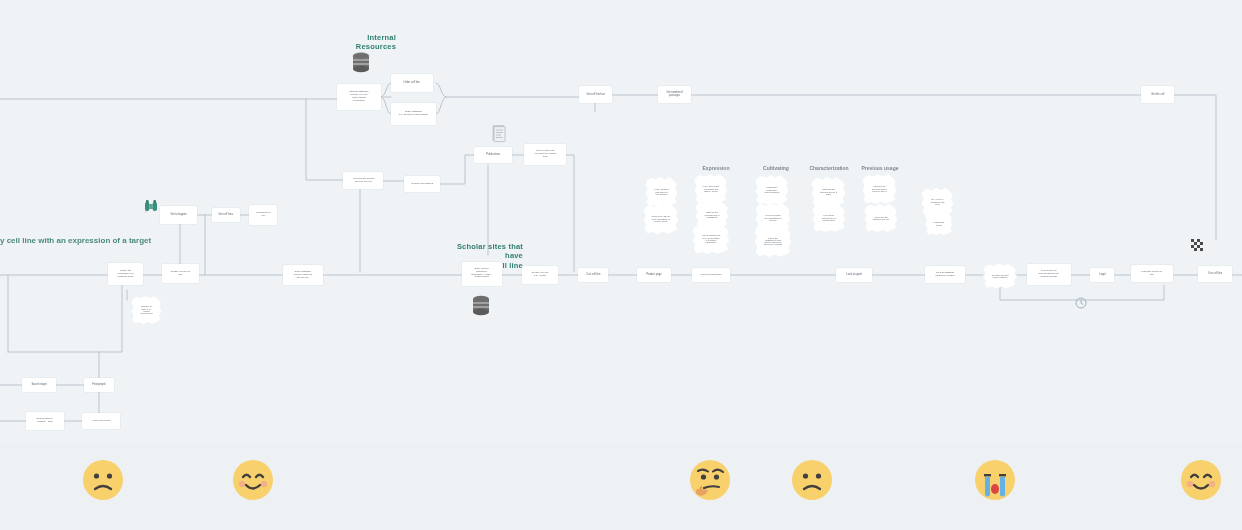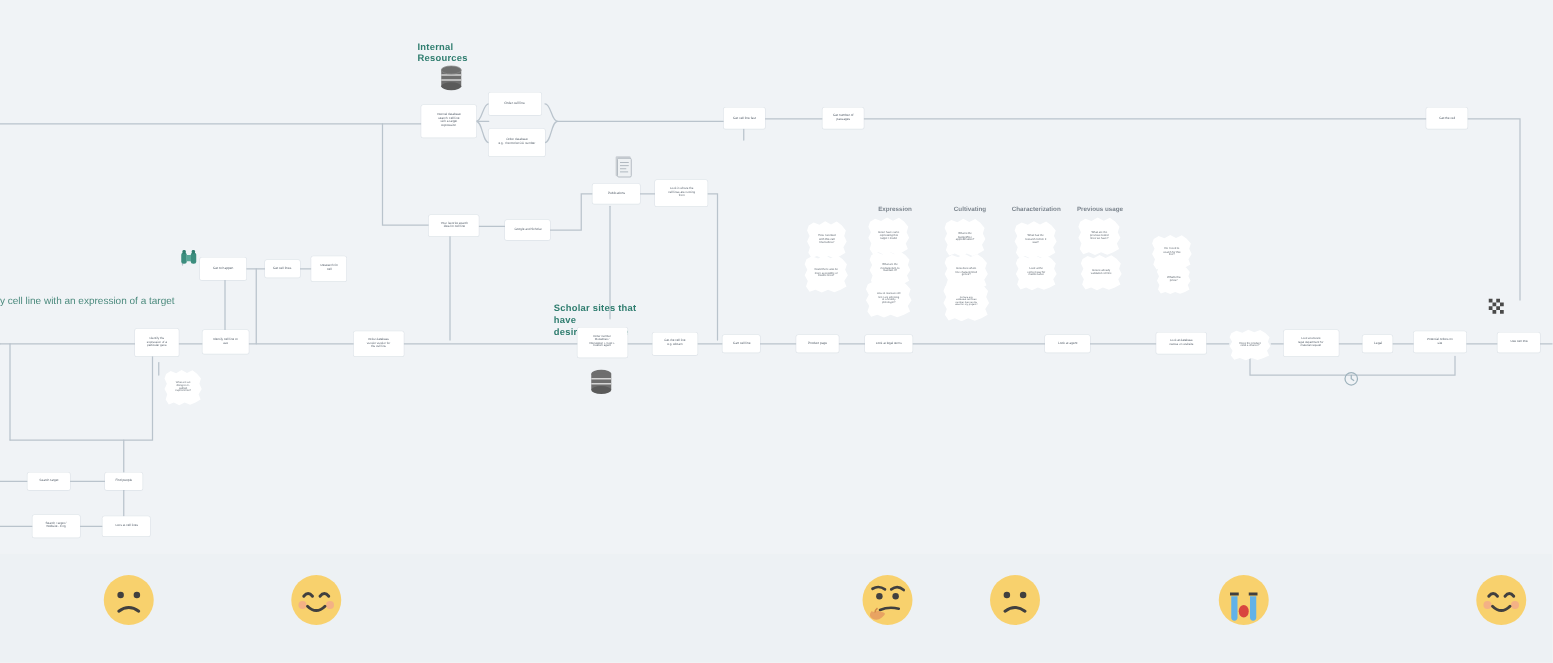--- a/index.html
+++ b/index.html
@@ -12,30 +12,30 @@
   #canvas{position:absolute;inset:0;width:1242px;height:530px;}
 
   
   .sec-title{
     position:absolute;
     color:#2f7d6f;
     font-size:7.5px;
     font-weight:700;
     letter-spacing:.2px;
     line-height:1.25;
-    text-align:left;
+    text-align:right;
     white-space:pre-line;
     pointer-events:none;
   }
 
   .left-note{
     position:absolute;
     color:#4b8a7d;
     font-size:8px;
-    font-weight:400;
+    font-weight:700;
     white-space:nowrap;
   }
 
   
   .node{
     position:absolute;
     background:#ffffff;
     border-radius:1.5px;
     box-shadow:0 0 0 .5px rgba(190,200,210,.35);
     display:flex;align-items:center;justify-content:center;

